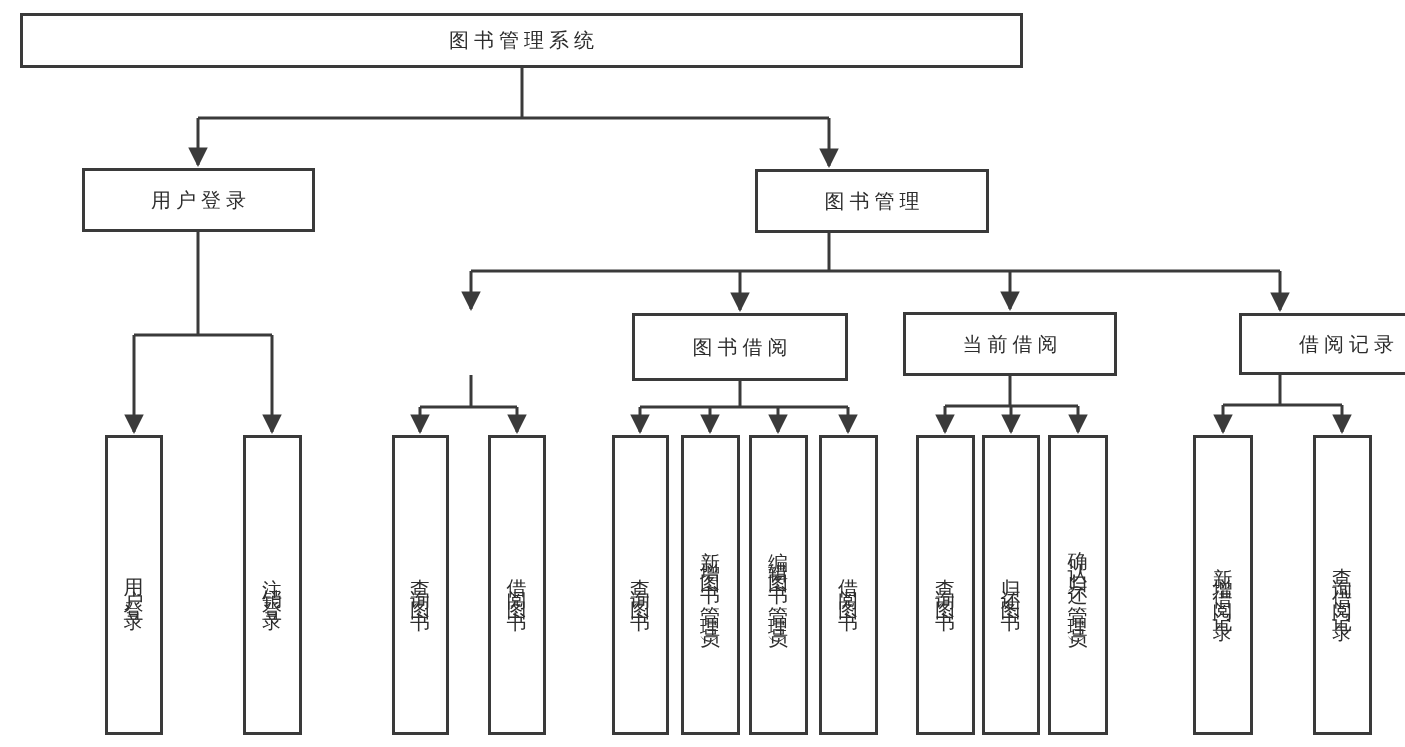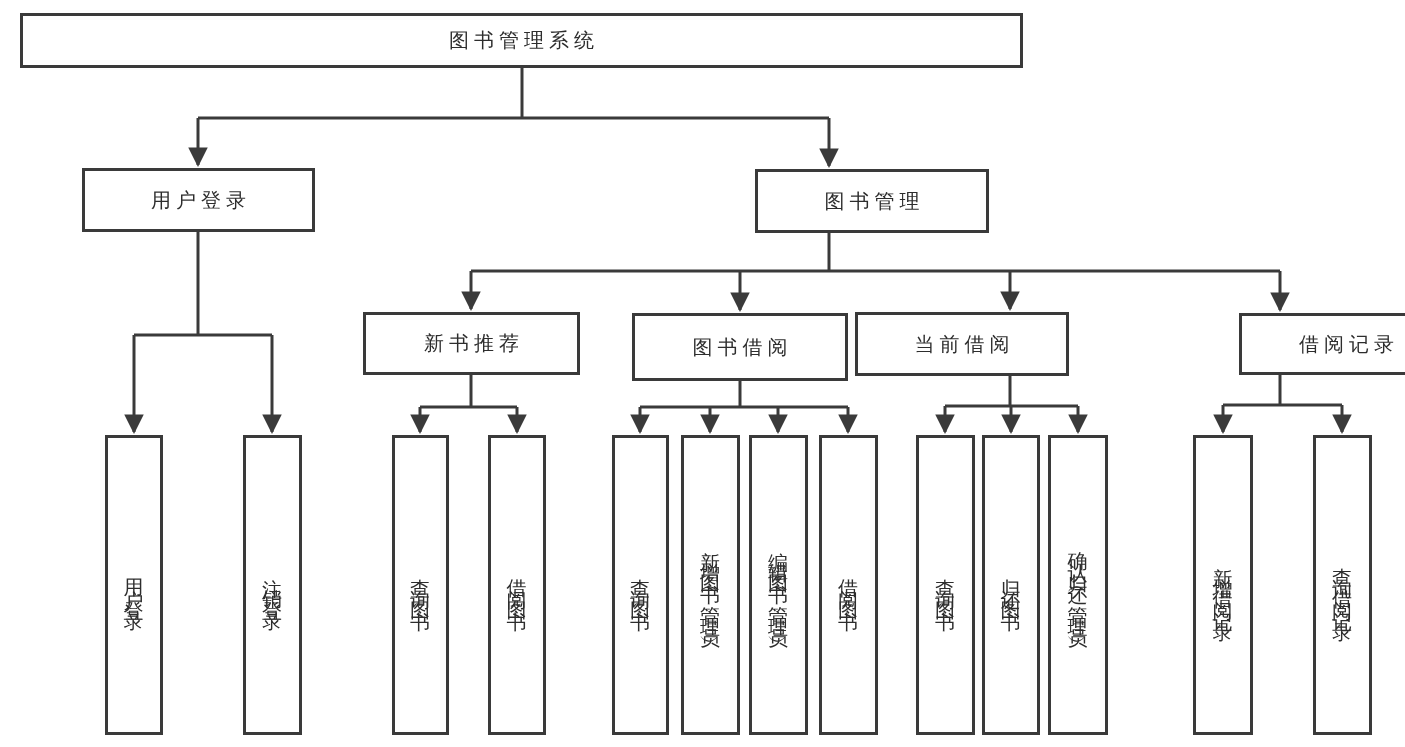--- a/index.html
+++ b/index.html
@@ -105,23 +105,22 @@
       <path d="M1223 405 V432" marker-end="url(#arrow)"></path>
       <path d="M1342 405 V432" marker-end="url(#arrow)"></path>
     </g>
   </svg>
 
   <div class="node" style="left:20px; top:13px; width:1003px; height:55px;">图书管理系统</div>
 
   <div class="node" style="left:82px; top:168px; width:233px; height:64px;">用户登录</div>
   <div class="node" style="left:712px; top:169px; width:234px; height:64px;margin-left:43px;">图书管理</div>
 
-  <div class="node" style="left:363px; top:312px; width:217px; height:63px;">新书推荐</div>
   <div class="node" style="left:632px; top:313px; width:216px; height:68px;">图书借阅</div>
-  <div class="node" style="left:855px; top:312px; width:214px; height:64px;">当前借阅</div>
+  <div class="node" style="left:903px; top:312px; width:214px; height:64px;">当前借阅</div>
   <div class="node" style="left:1239px; top:313px; width:215px; height:62px;">借阅记录</div>
 
   <div class="node vnode" style="left:105px; top:435px; width:58px; height:300px;">用户登录</div>
   <div class="node vnode" style="left:243px; top:435px; width:59px; height:300px;">注销登录</div>
 
   <div class="node vnode" style="left:392px; top:435px; width:57px; height:300px;">查询图书</div>
   <div class="node vnode" style="left:488px; top:435px; width:58px; height:300px;">借阅图书</div>
 
   <div class="node vnode" style="left:612px; top:435px; width:57px; height:300px;">查询图书</div>
   <div class="node vnode" style="left:681px; top:435px; width:59px; height:300px;">新增图书（管理员）</div>

